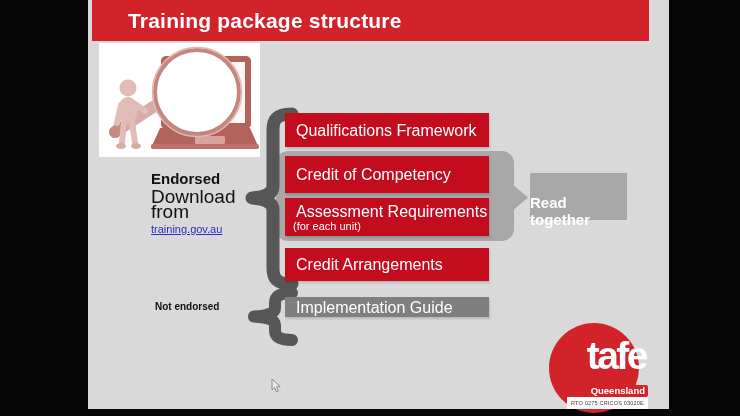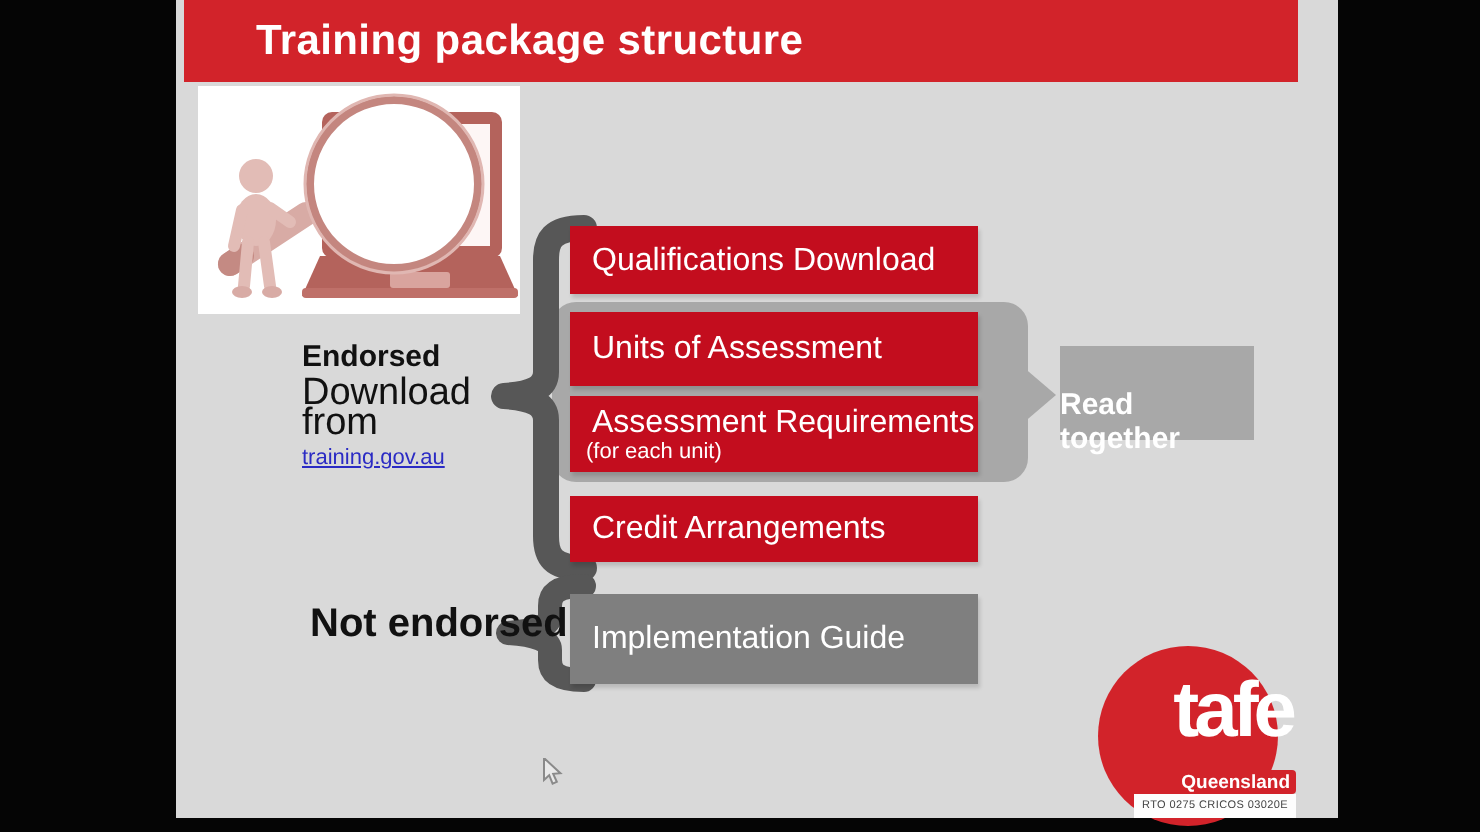--- a/index.html
+++ b/index.html
@@ -16,38 +16,38 @@
   .rbox{position:absolute;left:197px;width:204px;background:#c30d1e;color:#fff;
         display:flex;flex-direction:column;justify-content:center;
         box-shadow:1px 2px 2px rgba(0,0,0,0.15);}
   .rbox .main{font-size:16px;line-height:17px;margin-left:11px;}
   .rbox .sub{font-size:11px;line-height:12px;margin-left:8px;}
   .gbox{background:#7f7f7f;}
   .box-qual{top:113px;height:34px;}
   .box-units{top:156px;height:37px;}
   .box-assess{top:198px;height:38px;}
   .box-credit{top:248px;height:33px;}
-  .box-impl{top:297px;height:45px;}
+  .box-impl{top:297px;height:20px;}
   .read-together{position:absolute;left:442px;top:173px;width:97px;height:47px;background:#a8a8a8;
                  display:flex;align-items:center;justify-content:center;}
   .read-together span{color:#fff;font-weight:bold;font-size:15px;margin-top:28px;}
   .endorsed-block{position:absolute;left:63px;top:169px;width:120px;color:#111;}
   .endorsed-block .t1{font-weight:bold;font-size:15px;line-height:19px;}
   .endorsed-block .t2{font-size:19px;line-height:15px;margin-top:1px;}
   .endorsed-block a{font-size:11px;line-height:15px;color:#2b2bc4;text-decoration:underline;cursor:pointer;}
-  .not-endorsed{position:absolute;left:67px;top:301px;width:130px;font-weight:bold;font-size:20px;color:#111;}
+  .not-endorsed{position:absolute;left:67px;top:301px;width:130px;font-weight:bold;font-size:10px;color:#111;}
   .logo-circle{position:absolute;left:549px;top:323px;width:90px;height:90px;border-radius:50%;
                background:#d2232a;}
   .logo-brand{position:absolute;left:552px;top:334px;width:94px;text-align:right;color:#fff;
               font-weight:bold;font-size:39px;letter-spacing:-2.5px;line-height:44px;}
   .logo-rto{position:absolute;left:567px;top:397px;width:81px;height:12px;background:#fdfdfd;
             display:flex;align-items:center;justify-content:center;}
   .logo-rto span{font-size:5.5px;color:#444;letter-spacing:.2px;white-space:nowrap;}
   .logo-region{position:absolute;left:586px;top:385px;width:62px;height:12px;background:#d2232a;
-               display:flex;align-items:center;justify-content:flex-end;border-radius:0 2px 2px 0;}
+               display:flex;justify-content:flex-end;border-radius:0 2px 2px 0;}
   .logo-region span{color:#fff;font-weight:bold;font-size:9.5px;margin-right:3px;}
   .cursor{position:absolute;left:271px;top:379px;}
 </style>
 </head>
 <body>
 
 <div class="frame">
   <div class="slide">
 
     <div class="banner">
@@ -89,24 +89,24 @@
 
     <svg class="overlay" viewBox="0 0 561 409">
       <polygon points="423,183 440,197.5 423,212" fill="#a8a8a8"></polygon>
       <path d="M 204 114 C 188 114 185 120 185 130 L 185 186 C 185 194 178 197 164 198
                C 178 199 185 202 185 210 L 185 268 C 185 278 188 284 204 284" fill="none" stroke="#575757" stroke-width="13" stroke-linecap="round" stroke-linejoin="round"></path>
       <path d="M 204 293 C 190 293 187 297 187 303 L 187 308 C 187 313 180 315.5 166 316.5
                C 180 317.5 187 320 187 325 L 187 330 C 187 336 190 340 204 340" fill="none" stroke="#575757" stroke-width="12" stroke-linecap="round" stroke-linejoin="round"></path>
     </svg>
 
     <div class="rbox box-qual">
-      <span class="main">Qualifications Download</span>
+      <span class="main">Qualifications Framework</span>
     </div>
     <div class="rbox box-units">
-      <span class="main">Units of Assessment</span>
+      <span class="main">Credit of Competency</span>
     </div>
     <div class="rbox box-assess">
       <span class="main">Assessment Requirements</span>
       <span class="sub">(for each unit)</span>
     </div>
     <div class="rbox box-credit">
       <span class="main">Credit Arrangements</span>
     </div>
     <div class="rbox gbox box-impl">
       <span class="main">Implementation Guide</span>

